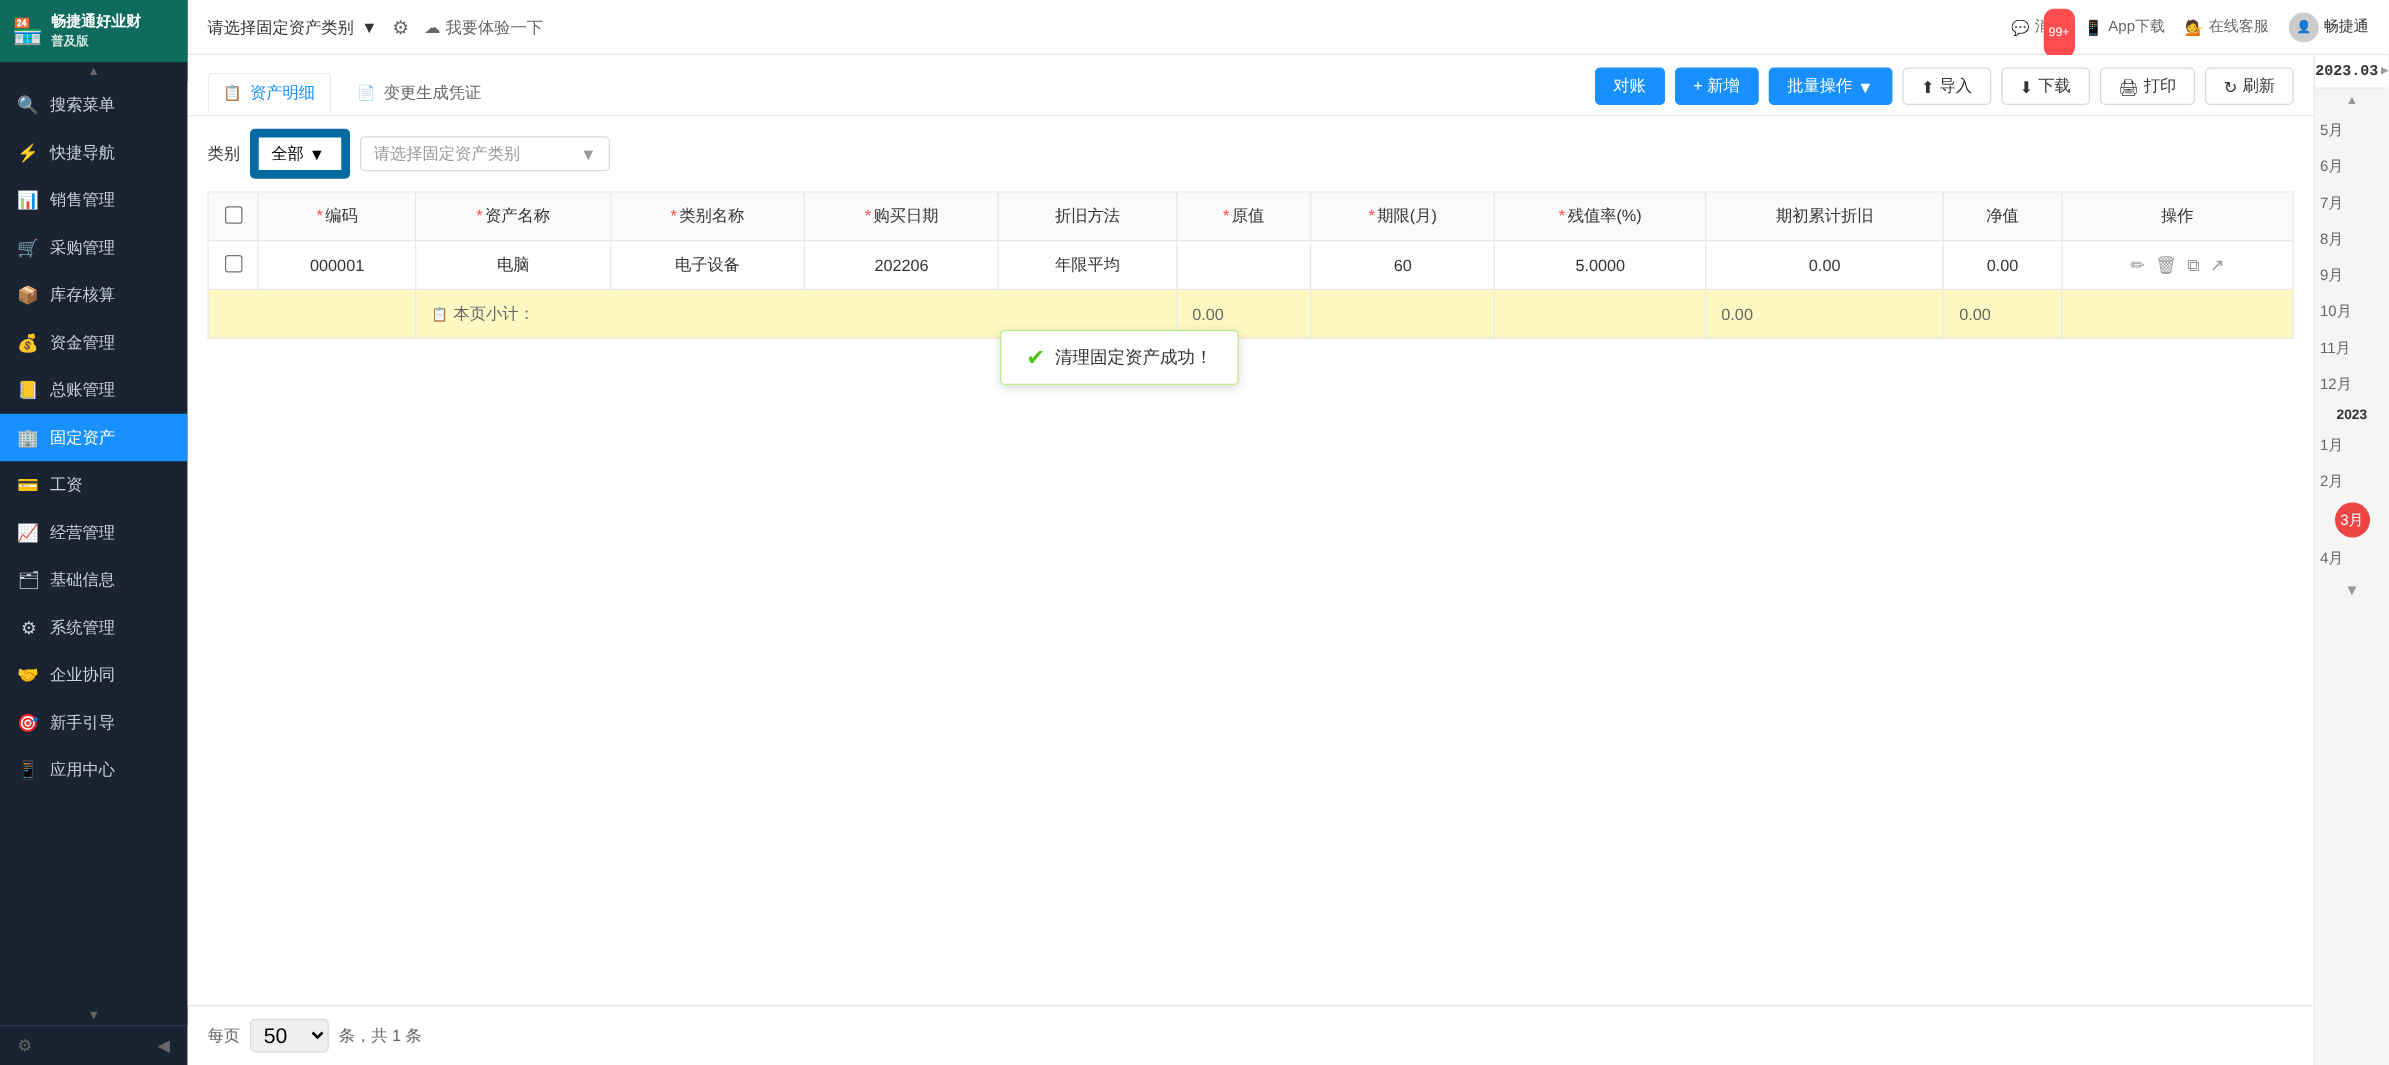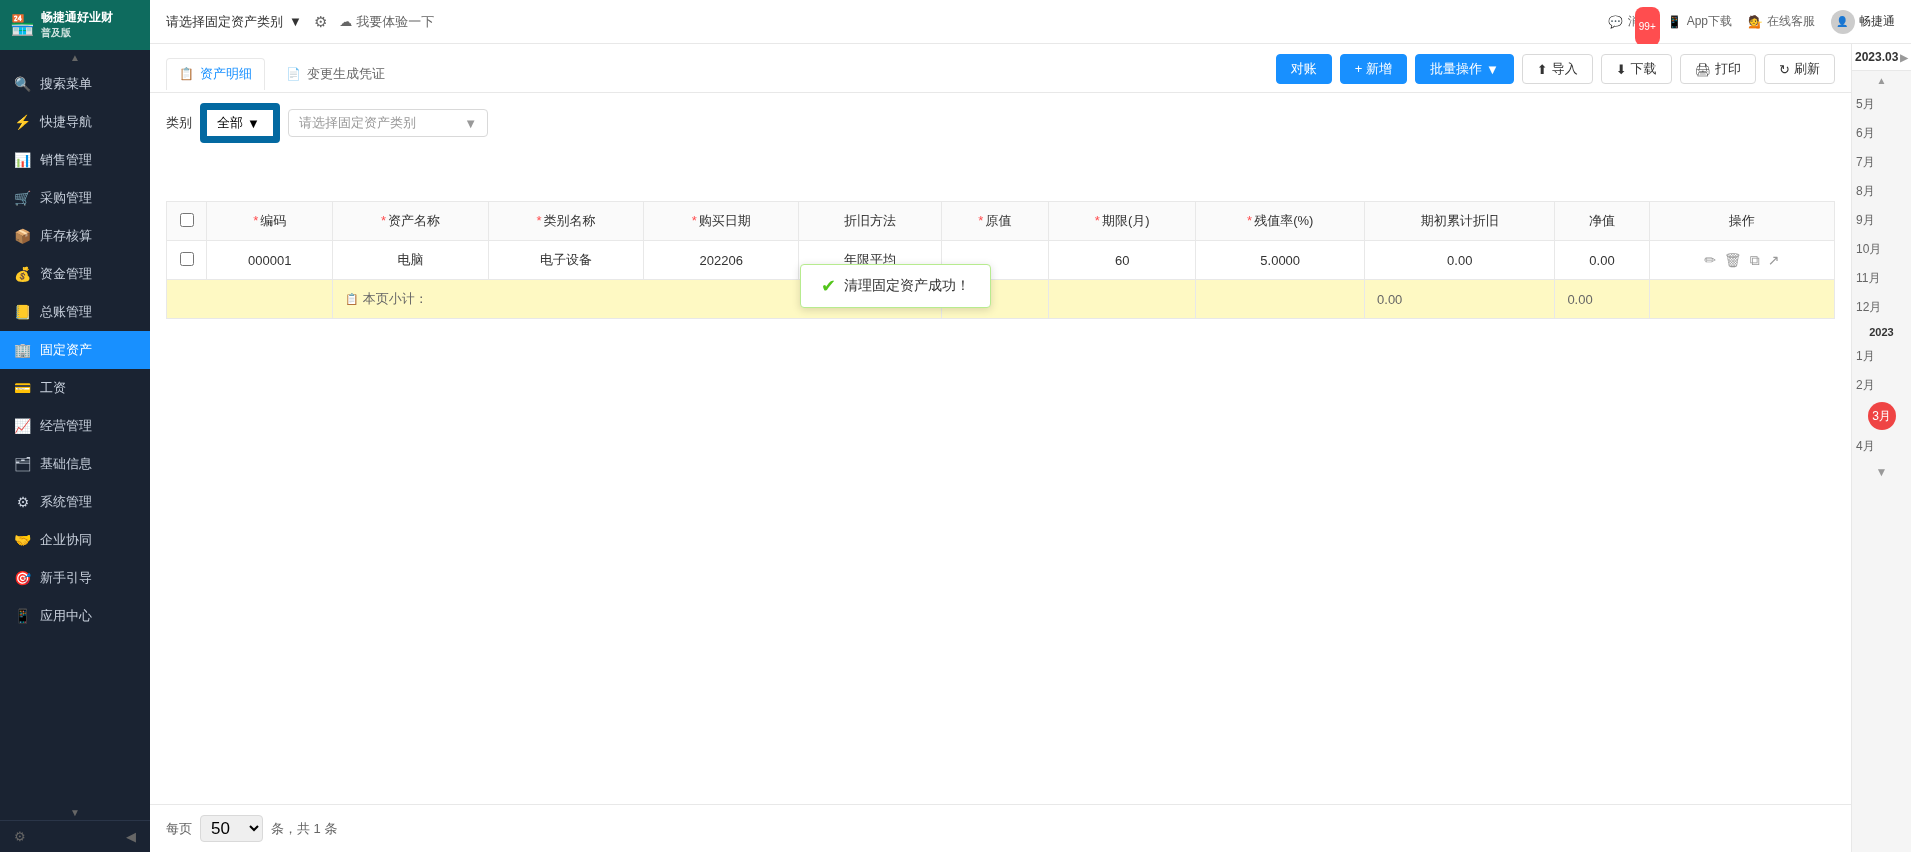--- a/index.html
+++ b/index.html
@@ -256,21 +256,20 @@
       min-width: 200px;
       cursor: pointer;
       justify-content: space-between;
     }
 
     
     .table-container {
       flex: 1;
       overflow: auto;
       padding: 0 16px;
-      margin-top: 48px;
     }
     table {
       width: 100%;
       border-collapse: collapse;
       font-size: 13px;
     }
     thead tr { background: #fafafa; }
     th {
       padding: 10px 12px;
       border: 1px solid #e8e8e8;
@@ -352,20 +351,21 @@
       background: white;
       padding: 6px 4px;
       text-align: center;
       font-size: 12px;
       font-weight: bold;
       border-bottom: 1px solid #e8e8e8;
       display: flex;
       align-items: center;
       justify-content: center;
       gap: 2px;
+      font-family: Liberation Mono, monospace;
     }
     .cal-month {
       padding: 6px 4px;
       text-align: left;
       cursor: pointer;
       color: #666;
       font-size: 12px;
     }
     .cal-month.current {
       background: #ef4444;

